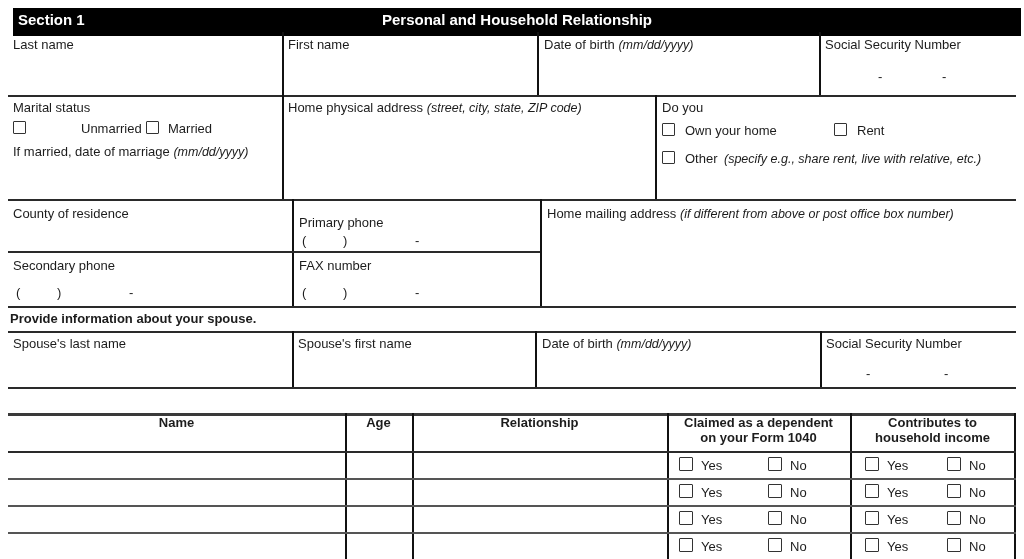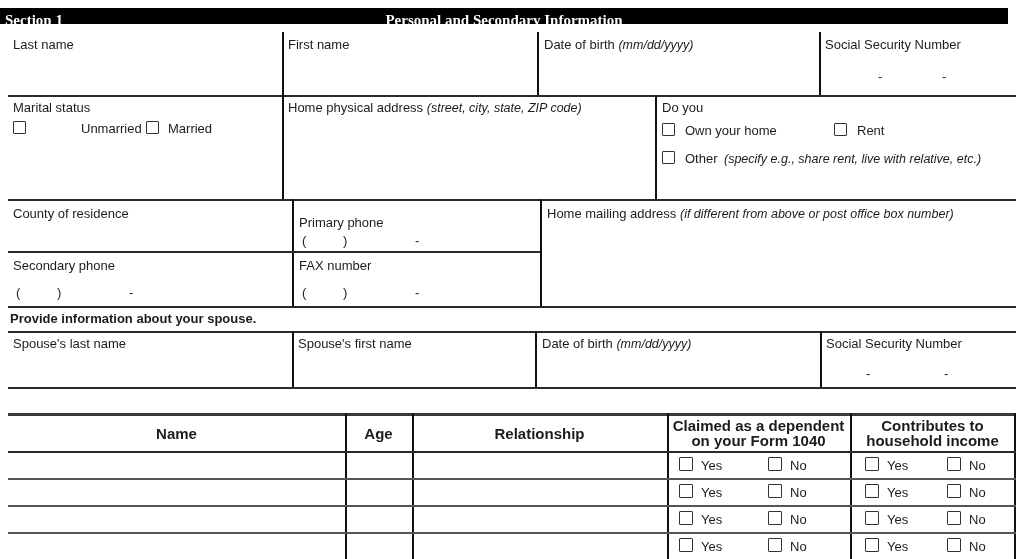--- a/index.html
+++ b/index.html
@@ -11,31 +11,31 @@
   .b{font-weight:bold;}
   .bar{background:#000000;color:#ffffff;}
   .bar-title{width:1008px;text-align:center;font-size:15px;font-weight:bold;line-height:18px;}
   .bar-section{font-size:15px;font-weight:bold;line-height:18px;}
   .hline{background:#2a2a2a;height:2px;}
   .hline-thin{background:#555555;height:1.5px;}
   .hline-thick{background:#3a3a3a;height:2.5px;}
   .vline{background:#111111;width:2px;}
   .cb{border:1.5px solid #333333;background:#ffffff;width:13px;height:13px;box-sizing:border-box;border-radius:1px;}
   .cb14{width:14px;height:14px;}
-  .th{font-weight:bold;font-size:15px;display:flex;flex-direction:column;align-items:center;justify-content:center;text-align:center;line-height:15px;}
+  .th{font-weight:bold;font-size:13px;display:flex;flex-direction:column;align-items:center;text-align:center;line-height:15px;}
   .input-area{background:transparent;}
 </style>
 </head>
 <body>
 
 <div class="page">
 
-  <div class="abs bar" style="left:0;top:8px;width:1008px;height:16px;font-family:Liberation Serif, serif;">
+  <div class="abs bar" style="left:13px;top:8px;width:1008px;height:28px;">
     <span class="abs bar-section" style="left:5px;top:3px;">Section 1</span>
-    <span class="abs bar-title" style="left:0;top:3px;">Personal and Secondary Information</span>
+    <span class="abs bar-title" style="left:0;top:3px;">Personal and Household Relationship</span>
   </div>
 
   <div class="abs input-area" style="left:8px;top:32px;width:274px;height:63px;"></div>
   <div class="abs input-area" style="left:282px;top:32px;width:255px;height:63px;"></div>
   <div class="abs input-area" style="left:537px;top:32px;width:282px;height:63px;"></div>
   <div class="abs input-area" style="left:819px;top:32px;width:197px;height:63px;"></div>
 
   <span class="abs lbl" style="left:13px;top:37px;">Last name</span>
   <div class="abs vline" style="left:282px;top:32px;height:64px;"></div>
   <span class="abs lbl" style="left:288px;top:37px;">First name</span>
@@ -46,20 +46,21 @@
   <span class="abs lbl" style="left:878px;top:69px;">-</span>
   <span class="abs lbl" style="left:942px;top:69px;">-</span>
 
   <div class="abs hline" style="left:8px;top:95px;width:1008px;"></div>
 
   <span class="abs lbl" style="left:13px;top:100px;">Marital status</span>
   <div class="abs cb" style="left:13px;top:121px;"></div>
   <span class="abs lbl" style="left:35px;top:121px;margin-left:46px;">Unmarried</span>
   <div class="abs cb" style="left:146px;top:121px;"></div>
   <span class="abs lbl" style="left:168px;top:121px;">Married</span>
+  <span class="abs lbl" style="left:13px;top:144px;"><span>If married, date of marriage</span> <span class="hint">(mm/dd/yyyy)</span></span>
 
   <div class="abs vline" style="left:282px;top:95px;height:104px;"></div>
   <div class="abs input-area" style="left:282px;top:95px;width:373px;height:104px;"></div>
   <span class="abs lbl" style="left:288px;top:100px;"><span>Home physical address</span> <span class="hint">(street, city, state, ZIP code)</span></span>
 
   <div class="abs vline" style="left:655px;top:95px;height:104px;"></div>
   <span class="abs lbl" style="left:662px;top:100px;">Do you</span>
   <div class="abs cb" style="left:662px;top:123px;"></div>
   <span class="abs lbl" style="left:685px;top:123px;">Own your home</span>
   <div class="abs cb" style="left:834px;top:123px;"></div>

